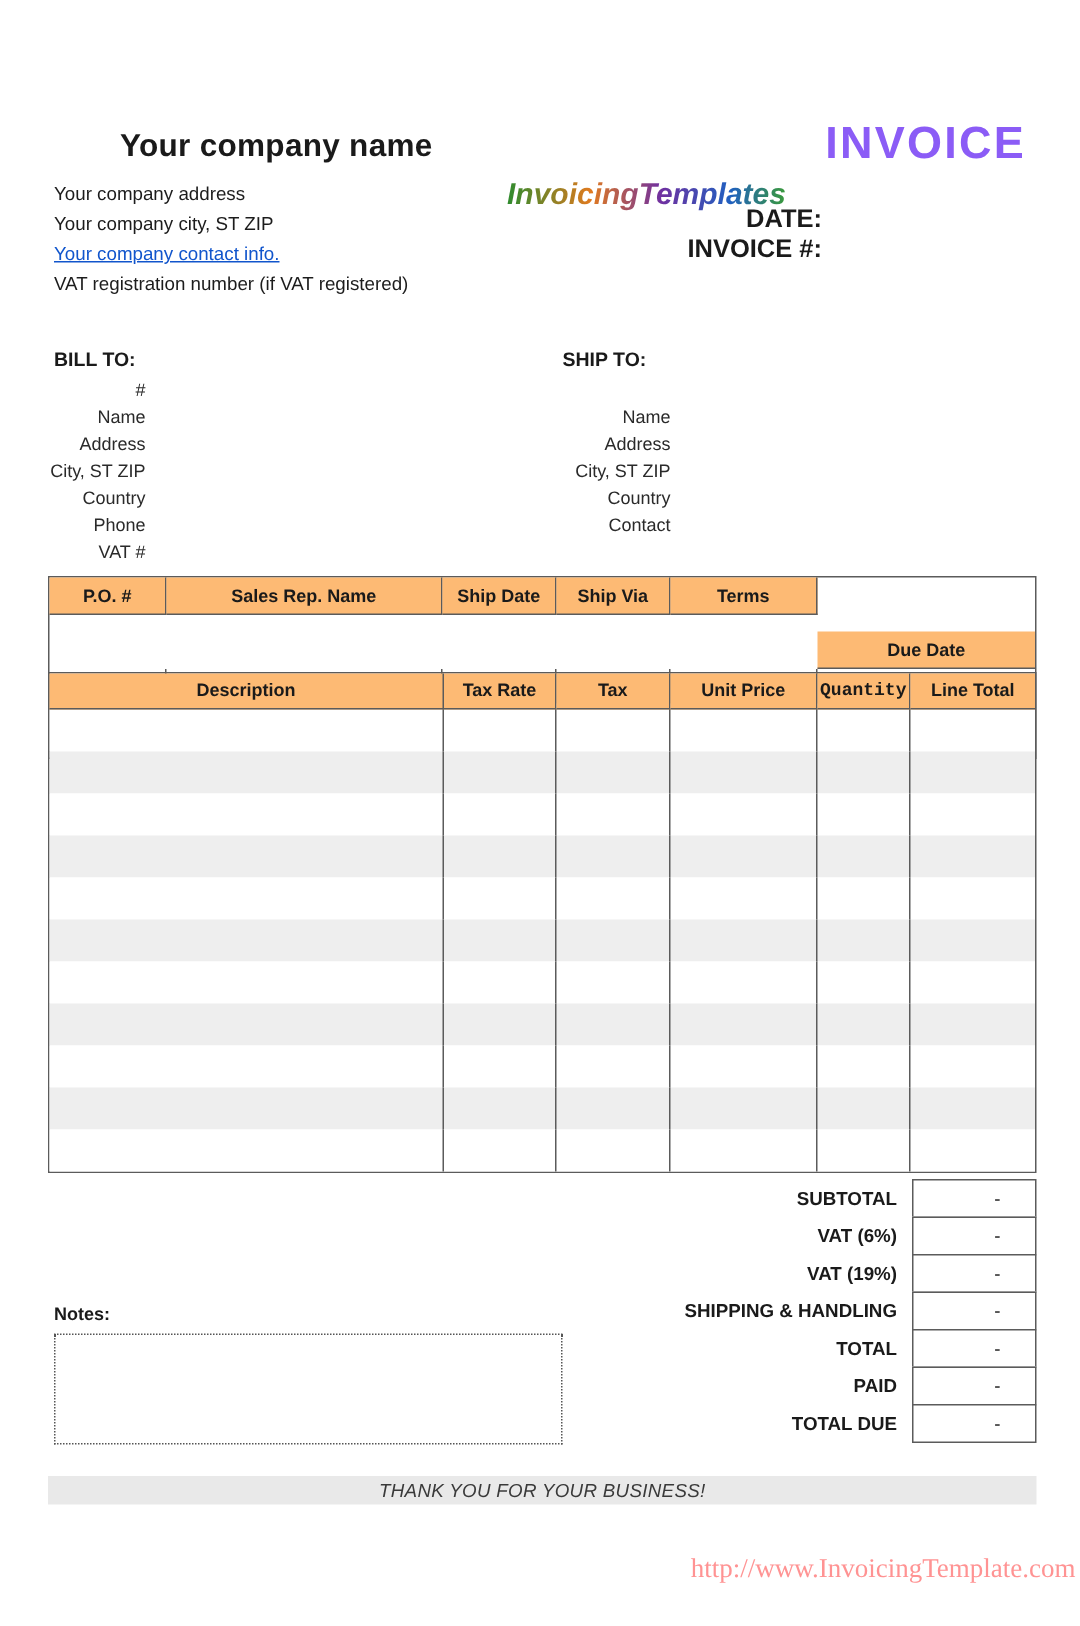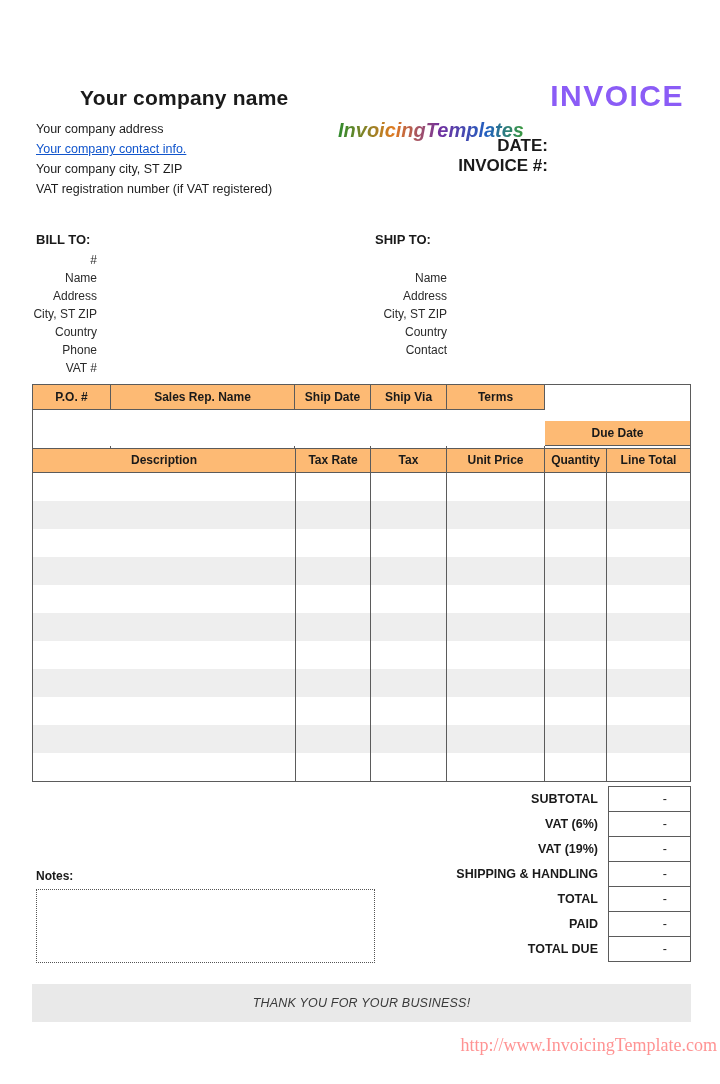--- a/index.html
+++ b/index.html
@@ -49,54 +49,54 @@
   .order-table { top:384px; width:659px; }
   .order-table .hcell { line-height:24px; height:25px; }
   .order-table .dcell { height:23px; }
   .oc0{width:78px;} .oc1{width:184px;} .oc2{width:76px;} .oc3{width:76px;} .oc4{width:98px;} .oc5{flex:1;margin-top:36px;}
 
   
   .items-table { top:448px; width:659px; }
   .items-table .hcell { line-height:23px; height:24px; }
   .itable-row { display:flex; height:28px; background:#ffffff; }
   .itable-row.alt { background:#eeeeee; }
-  .ic0{width:263px;} .ic1{width:75px;} .ic2{width:76px;} .ic3{width:98px;} .ic4{width:62px;} .ic5{flex:1;}
+  .ic0{width:263px;} .ic1{width:75px;} .ic2{width:76px;} .ic3{width:98px;} .ic4{width:62px;font-family:Liberation Mono, monospace;} .ic5{flex:1;}
 
   
   .totals { position:absolute; left:32px; top:786px; width:659px; }
   .totals-row { display:flex; height:26px; align-items:stretch; justify-content:flex-end; }
   .totals-row + .totals-row { margin-top:-1px; }
   .totals-label { font-weight:bold; font-size:12.5px; line-height:26px; text-align:right;
                   padding-right:10px; flex:1; }
   .totals-value { width:83px; border:1px solid #5b5b5b; font-size:12.5px; line-height:24px;
                   text-align:right; padding-right:23px; background:#fff; }
 
   
   .notes-label { position:absolute; left:36px; top:869px; font-size:12px; font-weight:bold; }
   .notes-box { position:absolute; left:36px; top:889px; width:339px; height:74px;
                border:1px dotted #555; background:#fff; }
 
   
-  .footer-bar { position:absolute; left:32px; top:984px; width:659px; height:38px;
+  .footer-bar { position:absolute; left:32px; top:984px; width:659px; height:19px;
                 background:#e9e9e9; display:flex; align-items:center; justify-content:center; }
   .footer-text { font-style:italic; font-size:12.5px; color:#3a3a3a; letter-spacing:.2px; }
 
   .watermark { position:absolute; right:3px; top:1035px; font-family:"Liberation Serif", serif;
                font-size:18px; color:rgba(255,128,128,.85); }
 </style>
 </head>
 <body>
 
 <div class="page">
 
   <div class="company-block">
     <div class="company-name">Your company name</div>
     <div class="company-line">Your company address</div>
+    <div class="company-line">Your company city, ST ZIP</div>
     <div class="company-line"><a class="contact-link">Your company contact info.</a></div>
-    <div class="company-line">Your company city, ST ZIP</div>
     <div class="company-line">VAT registration number (if VAT registered)</div>
   </div>
 
   <div class="invoice-title">INVOICE</div>
 
   <div class="brand-logo">
     <span class="logo-text">InvoicingTemplates</span>
   </div>
 
   <div class="date-block">

